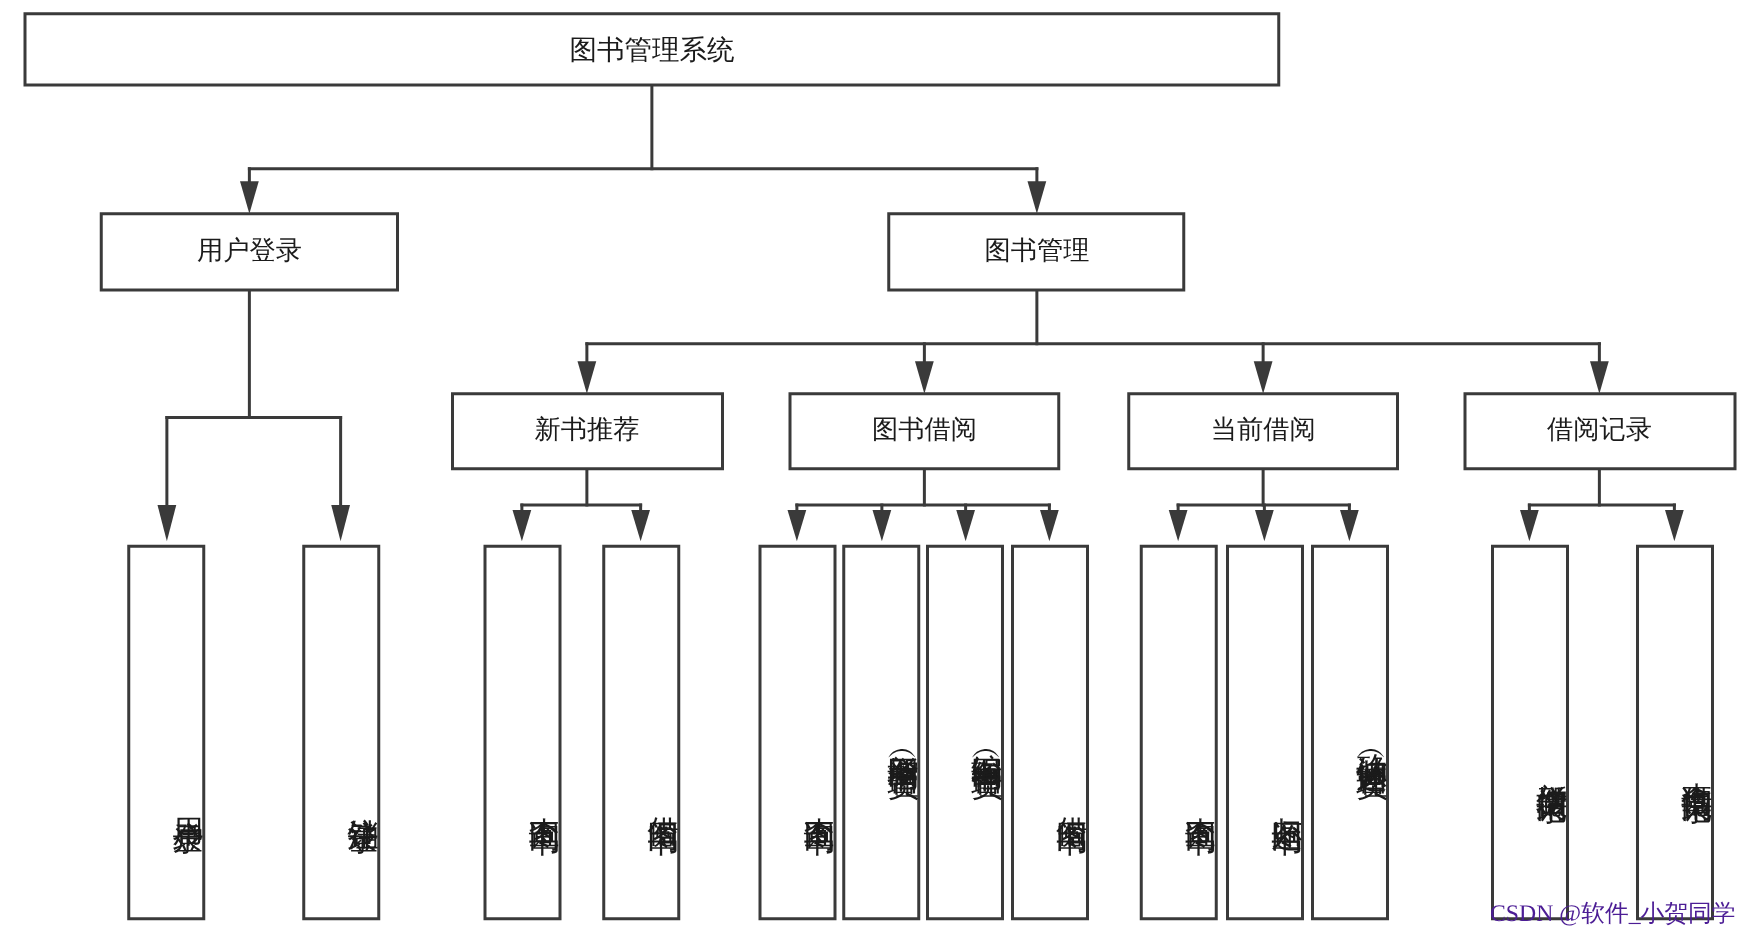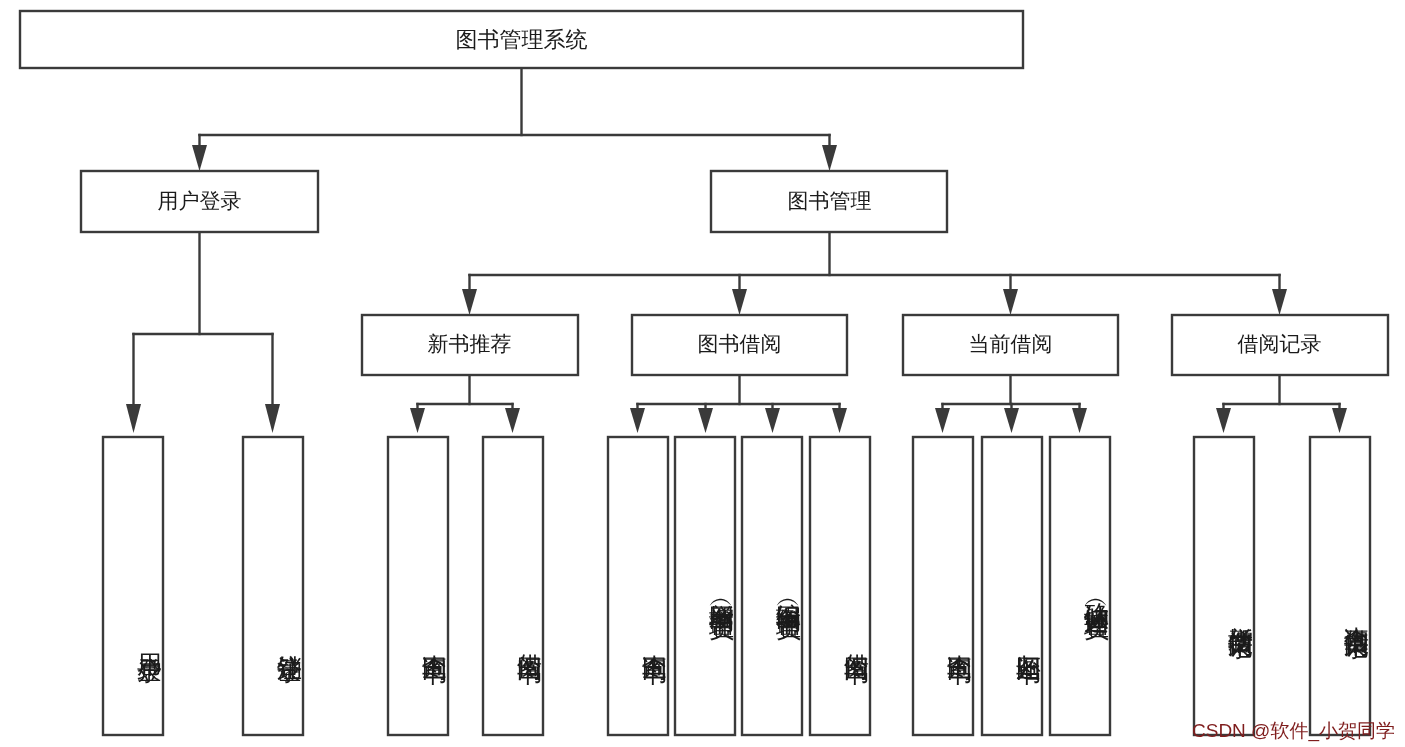--- a/index.html
+++ b/index.html
@@ -62,23 +62,23 @@
     color: #1b1b1b;
     letter-spacing: 2px;
     display: flex;
     align-items: flex-start;
     justify-content: center;
     white-space: nowrap;
     pointer-events: none;
   }
   .watermark {
     position: absolute;
-    font-family: Liberation Sans, sans-serif;
+    font-family: Liberation Serif, serif;
     font-size: 19px;
-    color: #7f1d1d;
+    color: #4c1d95;
     white-space: nowrap;
   }
 </style>
 </head>
 <body>
 
 <div id="diagram-root">
 
   <svg class="diagram-canvas" viewBox="0 0 1405 747">
 

